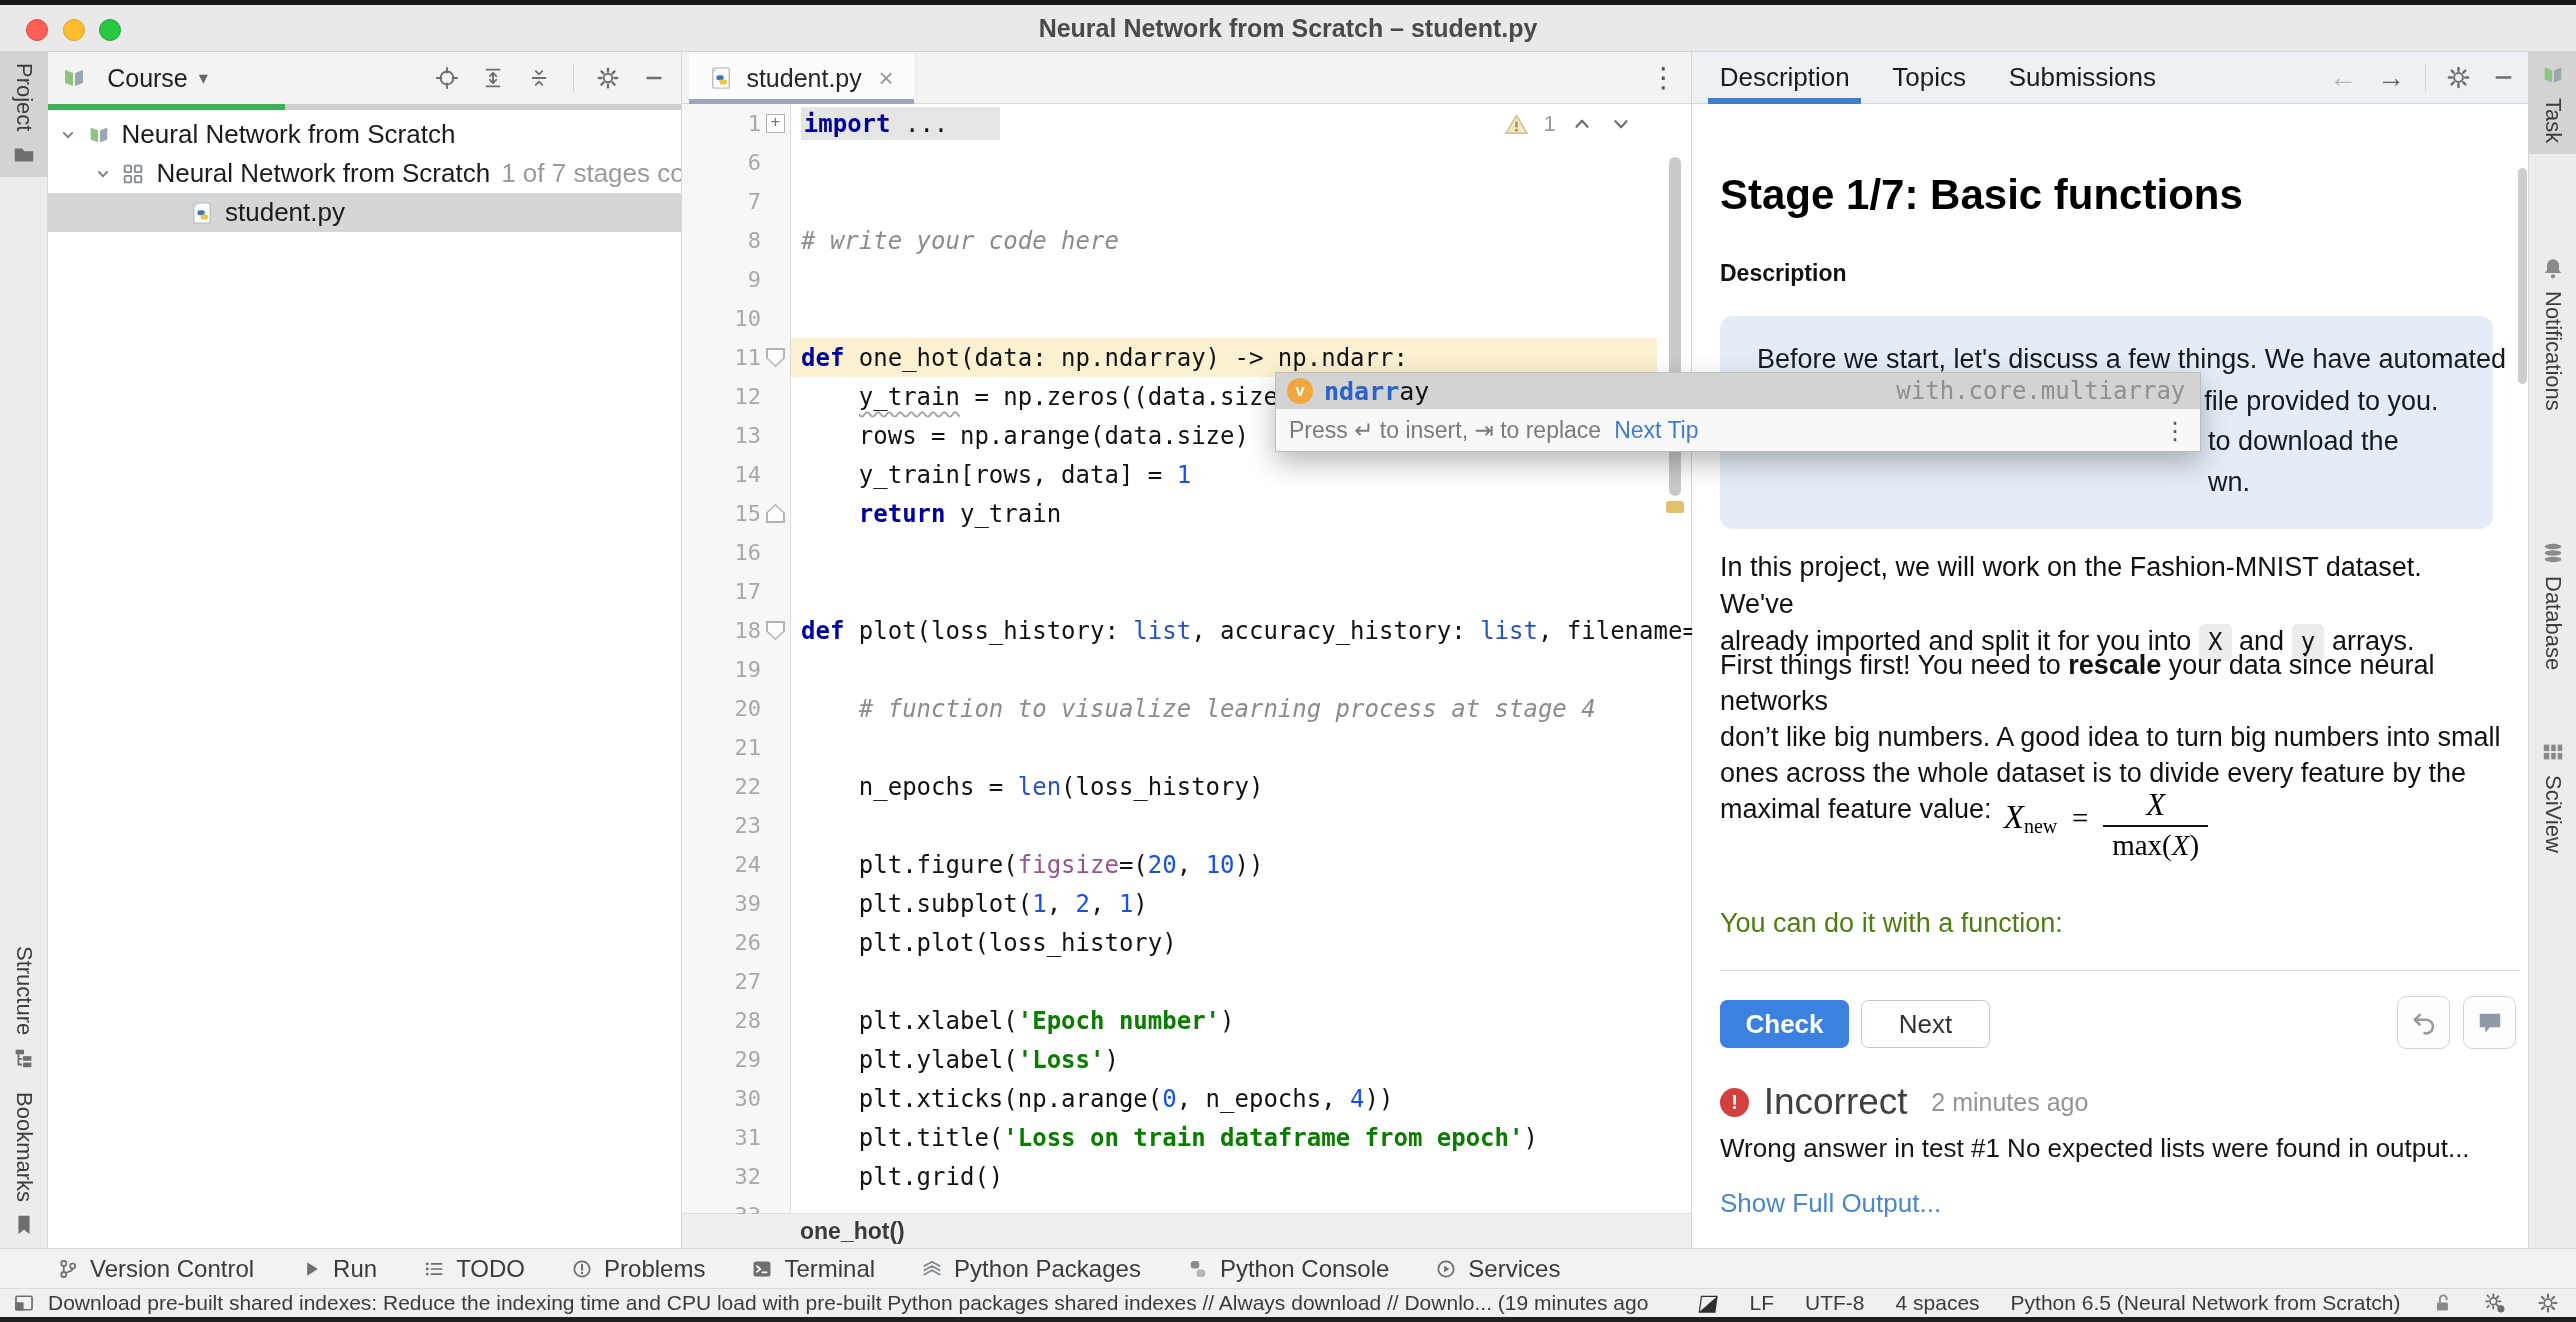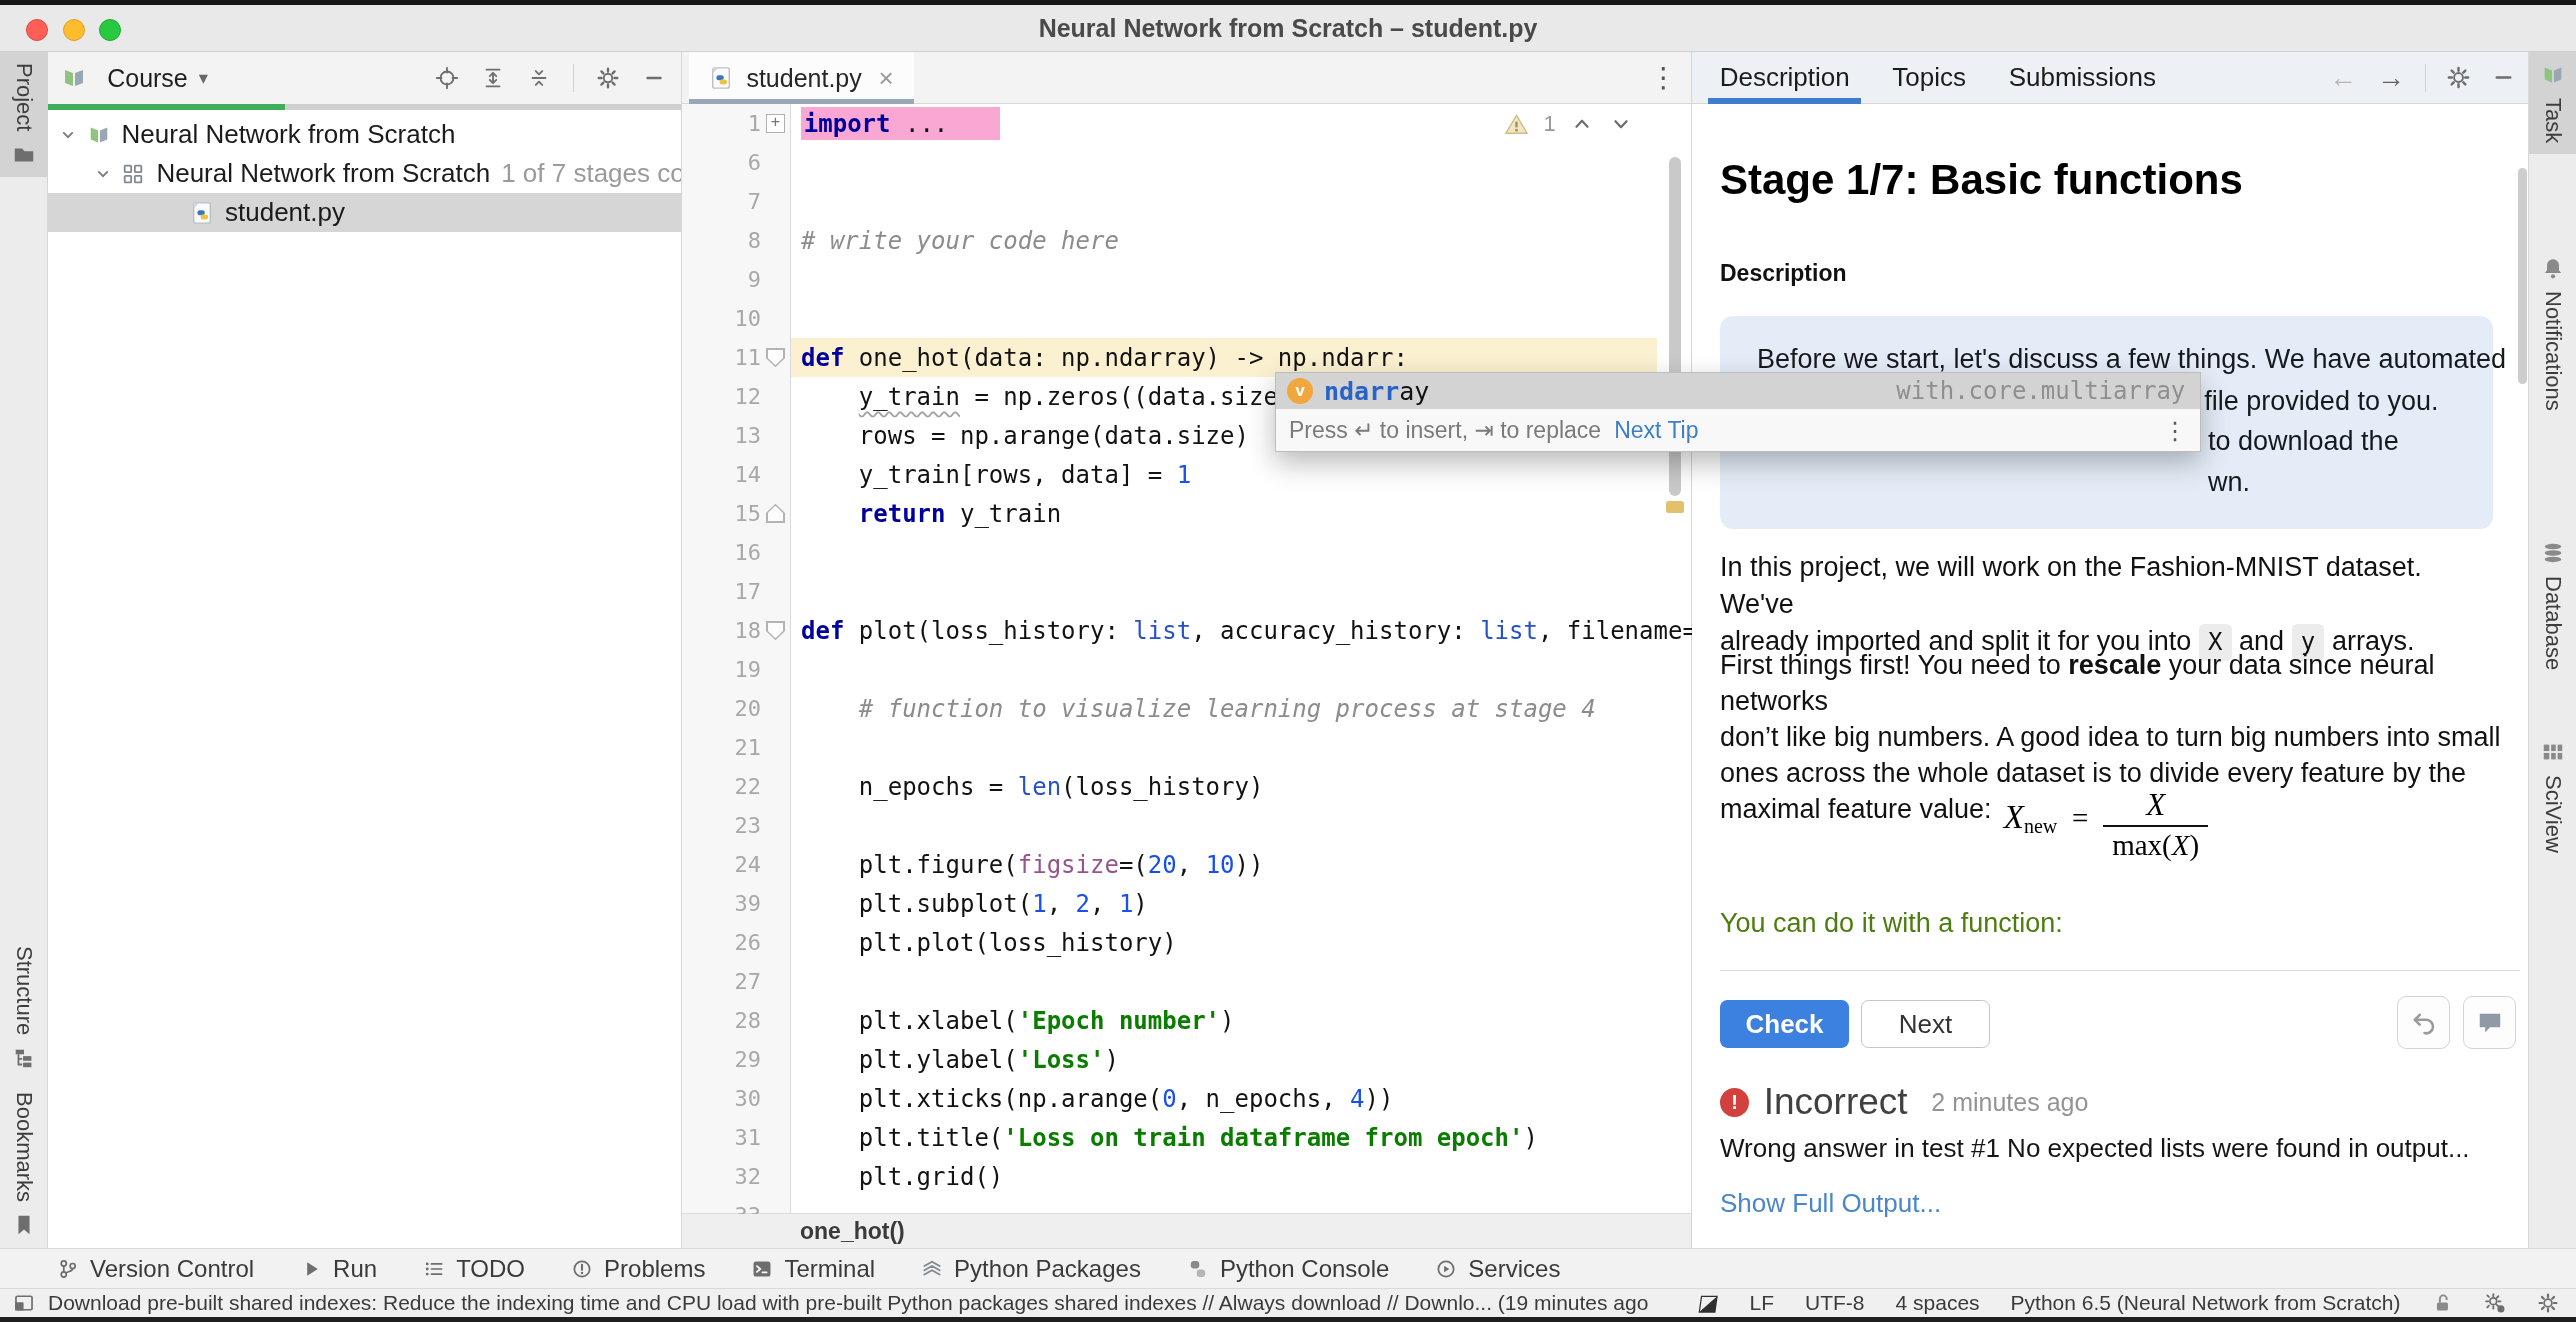--- a/index.html
+++ b/index.html
@@ -53,21 +53,21 @@
   #editor-kebab { position:absolute; right:14.7px; top:9.2px; font-size:28px; color:#555; }
   #editor-body { position:absolute; left:0; top:52px; width:1010px; height:1110px; overflow:hidden; background:#fff; }
   #gutter-bg { position:absolute; left:0; top:0; width:109px; height:1110px; background:#f7f7f7; border-right:0.9px solid #dadada; }
   .crow { position:relative; height:39px; display:flex; align-items:center; }
   .ln { position:relative; z-index:2; width:79px; text-align:right; font-family:"DejaVu Sans Mono", monospace;
         font-size:22px; color:#a8a8a8; flex:0 0 79px; }
   .foldc { position:relative; z-index:2; width:29px; flex:0 0 29px; display:flex; justify-content:center; }
   .codeline { position:relative; z-index:2; font-family:"DejaVu Sans Mono", monospace; font-size:24px; color:#111;
               white-space:pre; padding-left:11px; }
   .linehl { position:absolute; z-index:1; left:109px; right:35px; top:0; bottom:0; background:#fbf1d1; }
-  .chip-added { background:#f9a8d4; padding:2.8px 52px 2.8px 2.8px; }
+  .chip-added { background:#e5e5e5; padding:2.8px 52px 2.8px 2.8px; }
   .sg-p   { color:#121212; }
   .sg-kw  { color:#00009c; font-weight:bold; }
   .sg-str { color:#0a7d00; font-weight:bold; }
   .sg-num { color:#1750eb; }
   .sg-com { color:#8c8c8c; font-style:italic; }
   .sg-bi  { color:#2850c8; }
   .sg-param { color:#94558d; }
   .sg-warn { color:#121212; text-decoration:underline wavy 1.8px #a3a3a3; text-underline-offset:6.4px; }
   .pent { position:relative; width:19.3px; height:19.3px; background:#b3b3b3; }
   .pent.down { clip-path:polygon(0 0,100% 0,100% 52%,50% 100%,0 52%); }
@@ -103,21 +103,21 @@
   
   #task-panel { left:1691px; top:52px; width:837px; height:1196px; background:#fff; border-left:0.9px solid #d5d5d5; overflow:hidden; }
   #task-header { position:absolute; left:0; top:0; width:837px; height:52px; background:#edf0f5; border-bottom:0.9px solid #d7d7d7;
                  display:flex; align-items:center; }
   #task-tabs { display:flex; height:52px; margin-left:14.7px; }
   .task-tab { position:relative; height:52px; display:flex; align-items:center; padding:0 13px; font-size:26px; color:#1c1c1c; margin-right:16.6px; }
   .task-tab.active::after { content:""; position:absolute; left:1.8px; right:1.8px; bottom:0; height:5.5px; background:#3d7dca; }
   #task-header-actions { margin-left:auto; display:flex; align-items:center; gap:20px; margin-right:13px; }
   .nav-arrow { font-size:28px; }
   #task-content { position:absolute; left:0; top:52px; width:837px; height:1144px; }
-  #stage-title { position:absolute; left:28px; top:52px; font-size:42px; font-weight:bold; color:#000; }
+  #stage-title { position:absolute; left:28px; top:67px; font-size:42px; font-weight:bold; color:#000; }
   #desc-subhead { position:absolute; left:28px; top:156px; font-size:23px; font-weight:bold; color:#111; }
   #info-box { position:absolute; left:28px; top:212px; width:773px; height:213px; background:#e4edf7; border-radius:13px;
               font-size:27px; color:#16191d; }
   .ib-line { position:absolute; left:37px; white-space:nowrap; }
   #ib-l1 { top:28px; } #ib-l2 { top:70px; } #ib-f1 { top:110px; left:488px; } #ib-f2 { top:151px; left:488px; }
   .para { position:absolute; left:28px; font-size:27px; color:#111; line-height:37px; width:782px; }
   #para1 { top:445px; }
   #para2 { top:543px; line-height:36px; }
   .codechip { display:inline-block; background:#ececec; border-radius:5.5px; padding:0 9.2px; font-family:"DejaVu Sans Mono", monospace;
               font-size:24px; }

